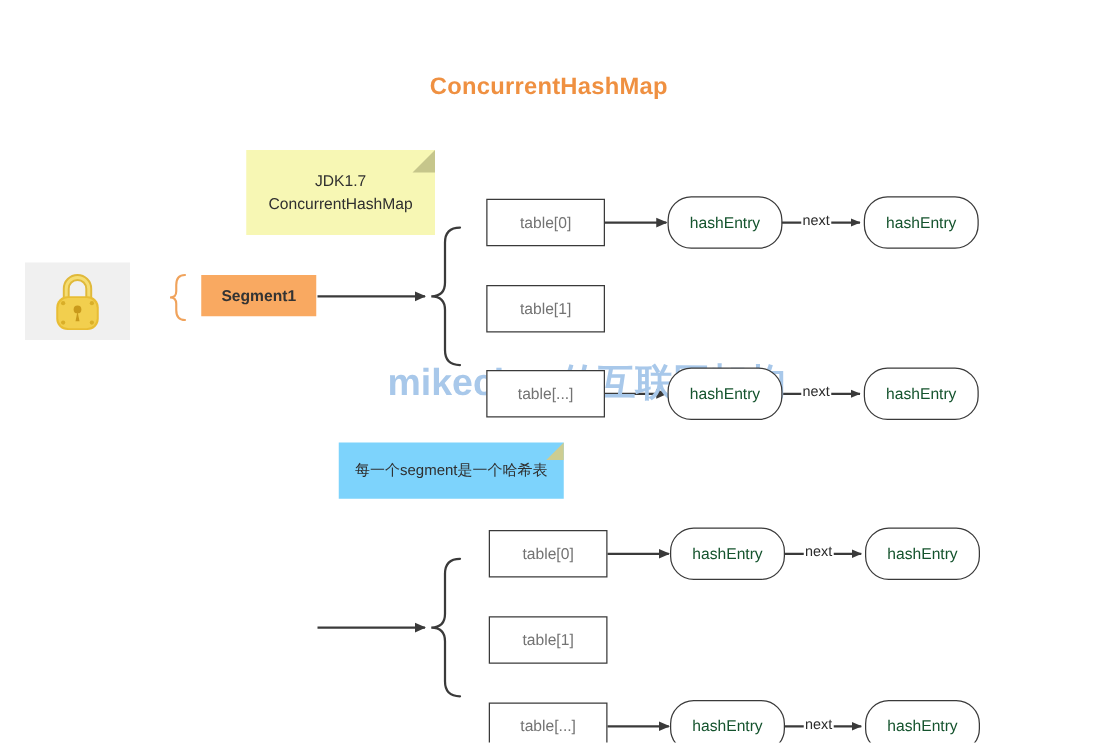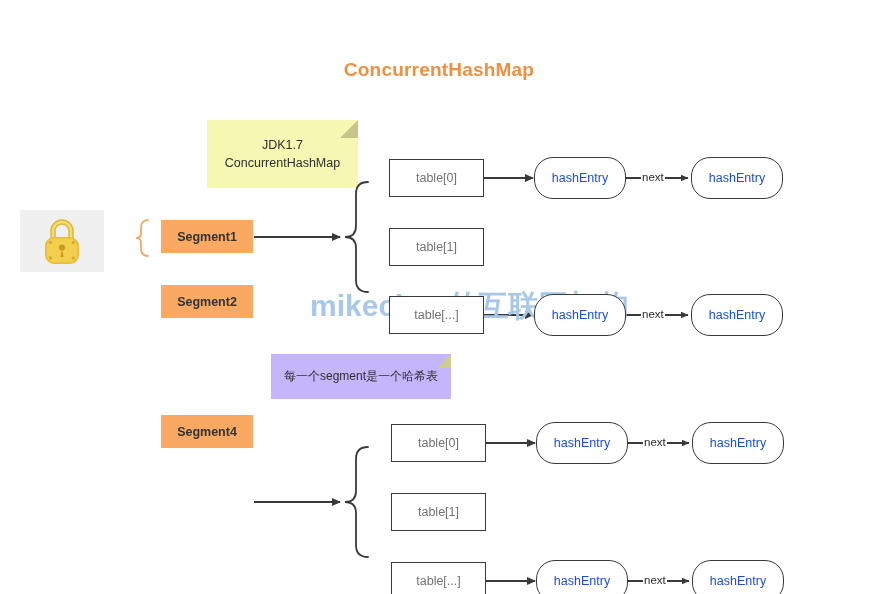--- a/index.html
+++ b/index.html
@@ -67,37 +67,37 @@
     position: absolute;
     top: 0;
     right: 0;
     width: 0;
     height: 0;
     border-style: solid;
     border-width: 0 0 16px 16px;
     border-color: transparent transparent #c6c68b transparent;
   }
   .note-jdk {
-    left: 207px;
+    left: 197px;
     top: 88px;
     width: 151px;
     height: 68px;
     font-size: 12.5px;
     z-index: 2;
   }
   .note-jdk .fold {
     border-width: 0 0 18px 18px;
   }
   .note-seg {
     left: 271px;
     top: 322px;
     width: 180px;
     height: 45px;
     font-size: 12px;
-    background: #c4b5fd;
+    background: #7dd3fc;
     z-index: 6;
   }
   .note-seg .fold {
     border-width: 0 0 14px 14px;
     border-color: transparent transparent #cdcd92 transparent;
   }
 
   
   .lock-tile {
     position: absolute;
@@ -150,21 +150,21 @@
     width: 92px;
     height: 42px;
     box-sizing: border-box;
     background: #ffffff;
     border: 1.8px solid #3a3a3a;
     border-radius: 19px;
     display: flex;
     align-items: center;
     justify-content: center;
     font-size: 12.5px;
-    color: #1d4ed8;
+    color: #14532d;
     z-index: 6;
   }
 
   
   .nextlabel {
     position: absolute;
     font-size: 11.5px;
     color: #2b2b2b;
     background: #ffffff;
     padding: 0 1px;
@@ -273,26 +273,20 @@
       <circle cx="11.5" cy="26.5" r="1.7" fill="#d9ae28"></circle>
       <circle cx="34.5" cy="26.5" r="1.7" fill="#d9ae28"></circle>
       <circle cx="11.5" cy="42" r="1.7" fill="#d9ae28"></circle>
       <circle cx="34.5" cy="42" r="1.7" fill="#d9ae28"></circle>
     </svg>
   </div>
 
   <div class="segment" style="top:188px">
     <span>Segment1</span>
   </div>
-  <div class="segment" style="top:253px">
-    <span>Segment2</span>
-  </div>
-  <div class="segment" style="top:383px">
-    <span>Segment4</span>
-  </div>
 
   <div class="tablebox" style="left:389px; top:127px">
     <span>table[0]</span>
   </div>
   <div class="tablebox" style="left:389px; top:196px">
     <span>table[1]</span>
   </div>
   <div class="tablebox" style="left:389px; top:264px">
     <span>table[...]</span>
   </div>

